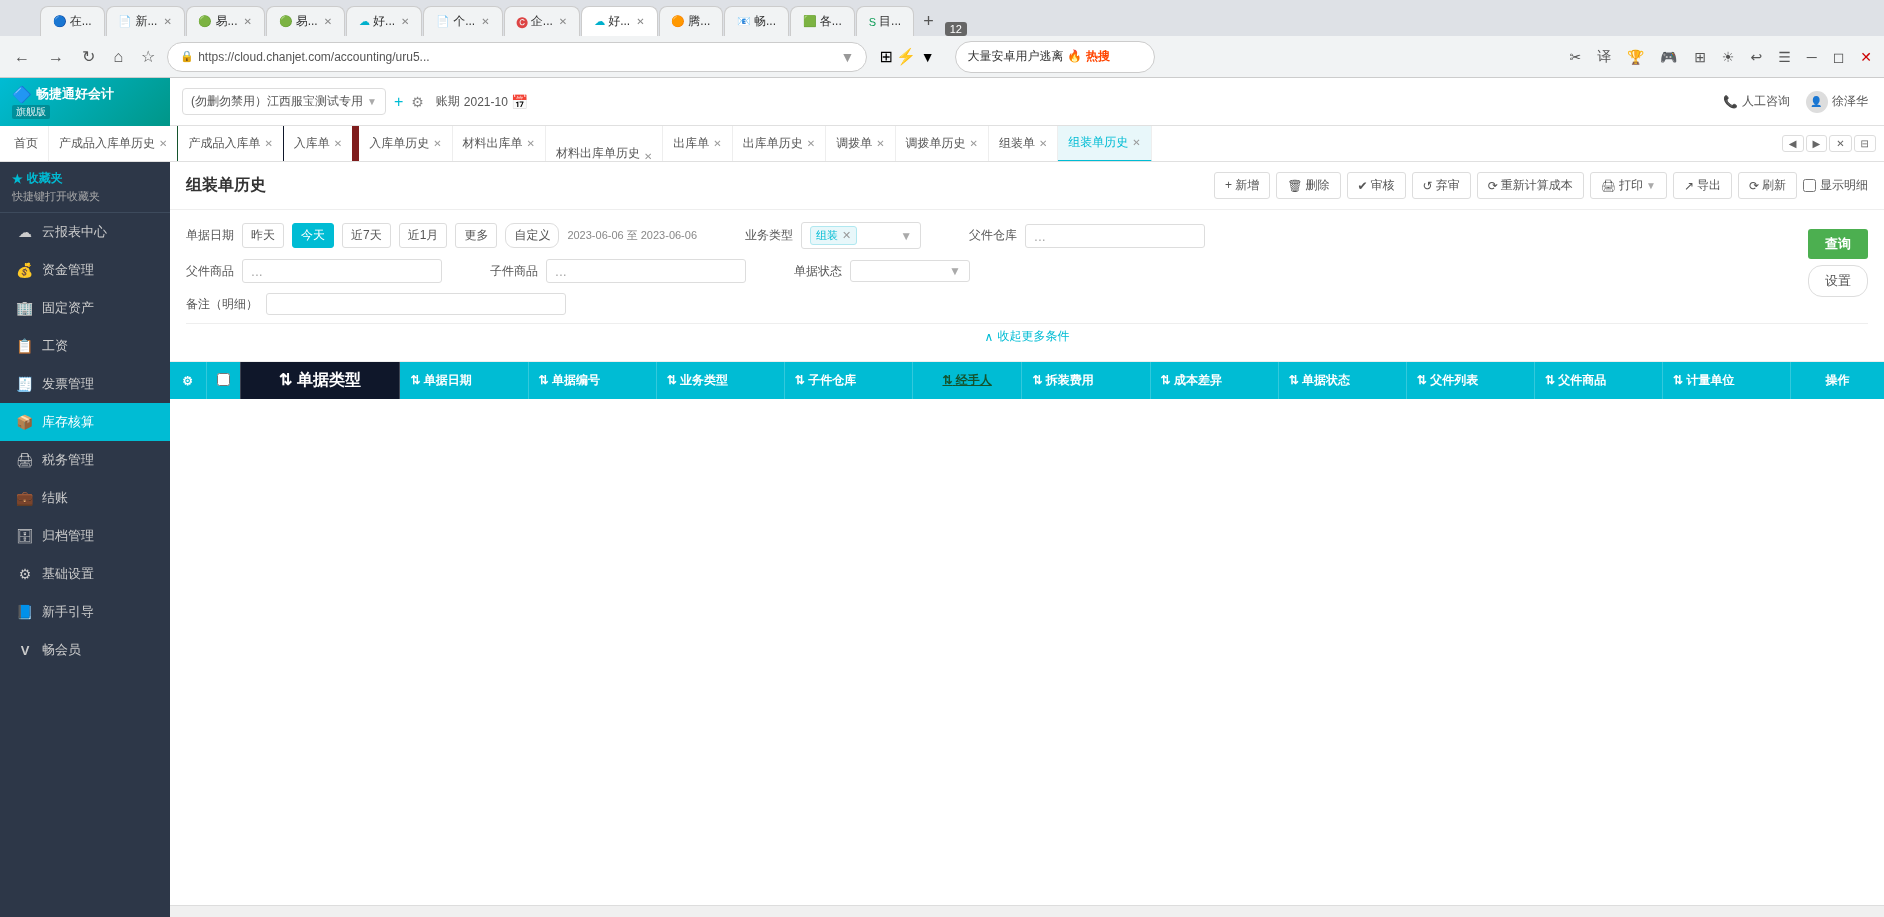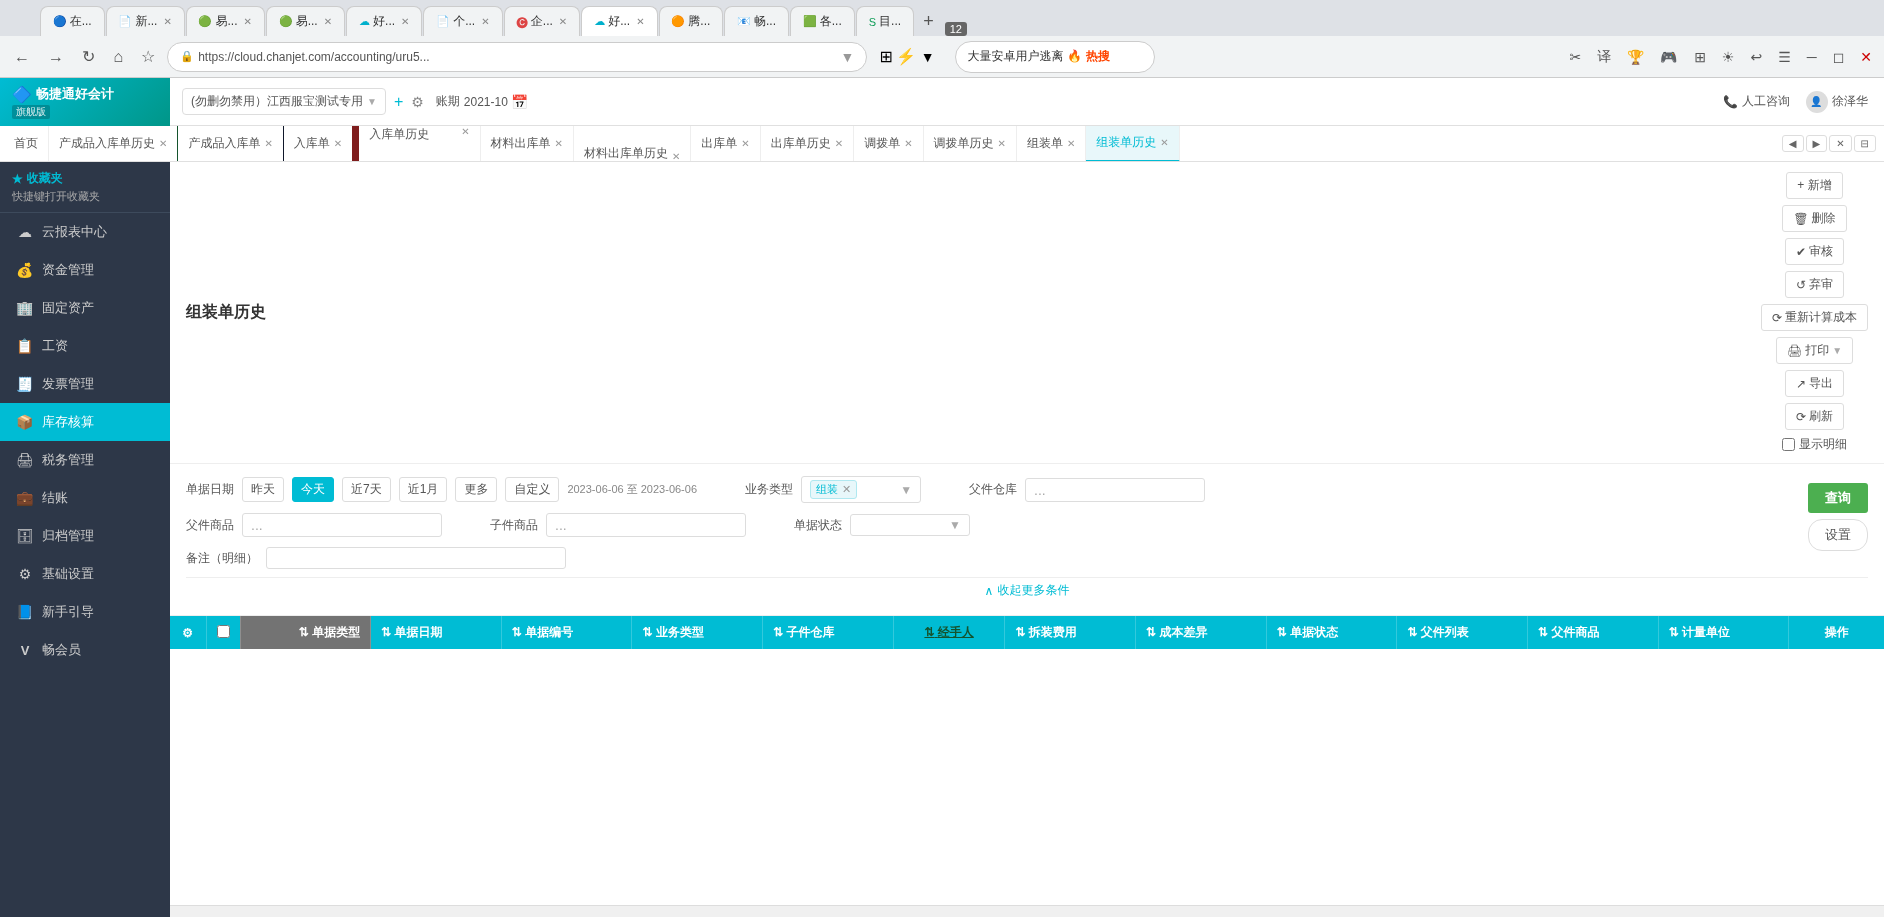--- a/index.html
+++ b/index.html
@@ -189,21 +189,21 @@
       <span style="margin-left:4px;color:#999;font-size:10px;">✕</span>
     </div>
     <div style="display:flex;align-items:center;padding:0 10px;height:36px;cursor:pointer;color:#555;font-size:12px;white-space:nowrap;border-right:1px solid #0f172a;flex-shrink:0;">
       <span>产成品入库单</span>
       <span style="margin-left:4px;color:#999;font-size:10px;">✕</span>
     </div>
     <div style="display:flex;align-items:center;padding:0 10px;height:36px;cursor:pointer;color:#555;font-size:12px;white-space:nowrap;border-right:7px solid #7f1d1d;flex-shrink:0;">
       <span>入库单</span>
       <span style="margin-left:4px;color:#999;font-size:10px;">✕</span>
     </div>
-    <div style="display:flex;padding:0 10px;height:36px;cursor:pointer;color:#555;font-size:12px;white-space:nowrap;border-right:1px solid #eee;flex-shrink:0;gap:28px;">
+    <div style="display:flex;align-items:center;padding:0 10px;height:36px;cursor:pointer;color:#555;font-size:12px;white-space:nowrap;border-right:1px solid #eee;flex-shrink:0;">
       <span>入库单历史</span>
       <span style="margin-left:4px;color:#999;font-size:10px;">✕</span>
     </div>
     <div style="display:flex;align-items:center;padding:0 10px;height:36px;cursor:pointer;color:#555;font-size:12px;white-space:nowrap;border-right:1px solid #eee;flex-shrink:0;">
       <span>材料出库单</span>
       <span style="margin-left:4px;color:#999;font-size:10px;">✕</span>
     </div>
     <div style="display:flex;align-items:flex-end;padding:0 10px;height:36px;cursor:pointer;color:#555;font-size:12px;white-space:nowrap;border-right:1px solid #eee;flex-shrink:0;">
       <span>材料出库单历史</span>
       <span style="margin-left:4px;color:#999;font-size:10px;">✕</span>
@@ -298,21 +298,21 @@
       <div class="sidebar-item">
         <span class="sidebar-icon" style="font-weight:bold;font-size:13px;">V</span>
         <span>畅会员</span>
       </div>
     </div>
 
     <div class="content-area">
 
       <div style="display:flex;align-items:center;padding:10px 16px;border-bottom:1px solid #eee;background:#fff;flex-shrink:0;">
         <h2 style="font-size:16px;font-weight:bold;color:#333;">组装单历史</h2>
-        <div style="margin-left:auto;display:flex;align-items:center;gap:6px;flex-direction:column;">
+        <div style="margin-left:auto;display:flex;align-items:center;gap:6px;">
           <button style="display:flex;align-items:center;gap:3px;padding:4px 10px;border:1px solid #ddd;border-radius:3px;cursor:pointer;color:#555;font-size:12px;background:#fff;">+ 新增</button>
           <button style="display:flex;align-items:center;gap:3px;padding:4px 10px;border:1px solid #ddd;border-radius:3px;cursor:pointer;color:#555;font-size:12px;background:#fff;">
             <span>🗑</span>
             <span>删除</span>
           </button>
           <button style="display:flex;align-items:center;gap:3px;padding:4px 10px;border:1px solid #ddd;border-radius:3px;cursor:pointer;color:#555;font-size:12px;background:#fff;">
             <span>✔</span>
             <span>审核</span>
           </button>
           <button style="display:flex;align-items:center;gap:3px;padding:4px 10px;border:1px solid #ddd;border-radius:3px;cursor:pointer;color:#555;font-size:12px;background:#fff;">
@@ -347,21 +347,21 @@
 
         <div style="display:flex;align-items:center;gap:16px;margin-bottom:10px;">
 
           <div style="display:flex;align-items:center;gap:8px;">
             <span style="color:#555;font-size:12px;white-space:nowrap;">单据日期</span>
             <button style="padding:3px 8px;border:1px solid #ddd;border-radius:3px;cursor:pointer;font-size:12px;color:#555;background:#fff;">昨天</button>
             <button style="padding:3px 8px;border:1px solid #00bcd4;border-radius:3px;cursor:pointer;font-size:12px;color:#fff;background:#00bcd4;">今天</button>
             <button style="padding:3px 8px;border:1px solid #ddd;border-radius:3px;cursor:pointer;font-size:12px;color:#555;background:#fff;">近7天</button>
             <button style="padding:3px 8px;border:1px solid #ddd;border-radius:3px;cursor:pointer;font-size:12px;color:#555;background:#fff;">近1月</button>
             <button style="padding:3px 8px;border:1px solid #ddd;border-radius:3px;cursor:pointer;font-size:12px;color:#555;background:#fff;">更多</button>
-            <button style="padding:3px 8px;border:1px solid #ddd;border-radius:3px;cursor:pointer;font-size:12px;color:#555;background:#fff;">自定义</button>
+            <button style="padding:3px 8px;border:1px solid #ddd;border-radius:9px;cursor:pointer;font-size:12px;color:#555;background:#fff;">自定义</button>
             <span style="color:#888;font-size:11px;">2023-06-06 至 2023-06-06</span>
           </div>
 
           <div style="display:flex;align-items:center;gap:8px;margin-left:32px;">
             <span style="color:#555;font-size:12px;white-space:nowrap;">业务类型</span>
             <div style="display:flex;align-items:center;gap:4px;border:1px solid #ddd;border-radius:3px;padding:3px 8px;min-width:120px;">
               <div style="display:flex;align-items:center;gap:2px;background:#e8f7fa;color:#00bcd4;border:1px solid #b0e8f0;border-radius:3px;padding:1px 5px;font-size:11px;">
                 <span>组装</span>
                 <span style="cursor:pointer;color:#999;margin-left:2px;">✕</span>
               </div>
@@ -424,21 +424,21 @@
       <div style="flex:1;overflow:auto;">
         <table style="width:100%;border-collapse:collapse;">
           <thead>
             <tr>
               <th style="background:#00bcd4;color:#fff;padding:8px 10px;font-size:12px;text-align:center;border-right:1px solid rgba(255,255,255,0.2);width:36px;">
                 <span>⚙</span>
               </th>
               <th style="background:#00bcd4;color:#fff;padding:8px 10px;font-size:12px;text-align:center;border-right:1px solid rgba(255,255,255,0.2);width:30px;">
                 <input type="checkbox" style="width: 13px; height: 13px;">
               </th>
-              <th style="background:#737373;color:#fff;padding:8px 10px;font-size:12px;text-align:right;border-right:1px solid rgba(255,255,255,0.2);white-space:nowrap;">
+              <th style="background:#0f172a;color:#fff;padding:8px 10px;font-size:16px;text-align:center;border-right:1px solid rgba(255,255,255,0.2);white-space:nowrap;">
                 <span>⇅</span>
                 <span>单据类型</span>
               </th>
               <th style="background:#00bcd4;color:#fff;padding:8px 10px;font-size:12px;text-align:left;border-right:1px solid rgba(255,255,255,0.2);white-space:nowrap;">
                 <span>⇅</span>
                 <span>单据日期</span>
               </th>
               <th style="background:#00bcd4;color:#fff;padding:8px 10px;font-size:12px;text-align:left;border-right:1px solid rgba(255,255,255,0.2);white-space:nowrap;">
                 <span>⇅</span>
                 <span>单据编号</span>

